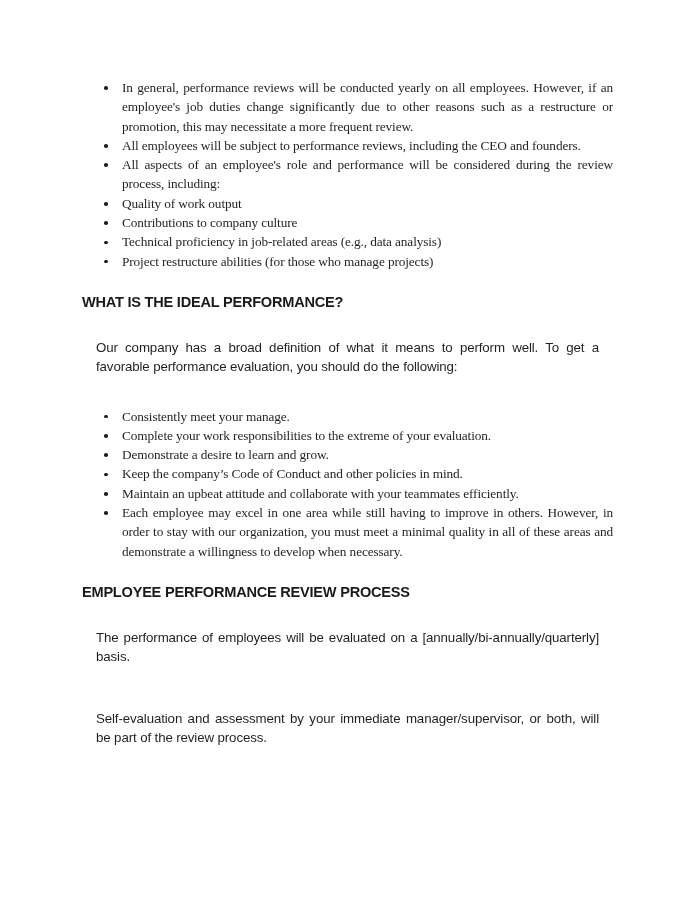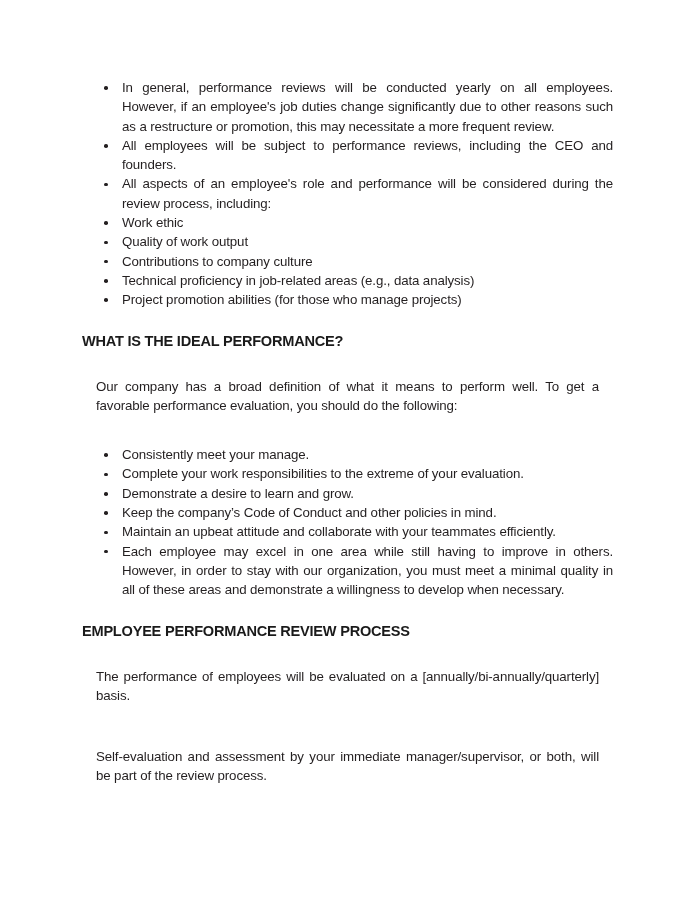--- a/index.html
+++ b/index.html
@@ -40,20 +40,21 @@
   }
   ul.bullets > li {
     position: relative;
     padding-left: 40px;
     margin: 0 0 0 0;
     font-size: 13.3px;
     line-height: 19.3px;
     text-align: justify;
     text-justify: inter-word;
     letter-spacing: -0.12px;
+    font-family: Liberation Serif, serif;
   }
   ul.bullets > li::before {
     content: "";
     position: absolute;
     left: 22px;
     top: 8.2px;
     width: 3.6px;
     height: 3.6px;
     border-radius: 50%;
     background: #231f20;
@@ -106,33 +107,30 @@
       <li>
         <span>In general, performance reviews will be conducted yearly on all employees. However, if an employee's job duties change significantly due to other reasons such as a restructure or promotion, this may necessitate a more frequent review.</span>
       </li>
       <li>
         <span>All employees will be subject to performance reviews, including the CEO and founders.</span>
       </li>
       <li>
         <span>All aspects of an employee's role and performance will be considered during the review process, including:</span>
       </li>
       <li class="single">
-        <span>Work ethic</span>
-      </li>
-      <li class="single">
         <span>Quality of work output</span>
       </li>
       <li class="single">
         <span>Contributions to company culture</span>
       </li>
       <li class="single">
         <span>Technical proficiency in job-related areas (e.g., data analysis)</span>
       </li>
       <li class="single">
-        <span>Project promotion abilities (for those who manage projects)</span>
+        <span>Project restructure abilities (for those who manage projects)</span>
       </li>
     </ul>
 
     <div class="gap-h-before"></div>
 
     <h2 class="heading">WHAT IS THE IDEAL PERFORMANCE?</h2>
 
     <div class="gap-h-after"></div>
 
     <p class="body">Our company has a broad definition of what it means to perform well. To get a favorable performance evaluation, you should do the following:</p>

